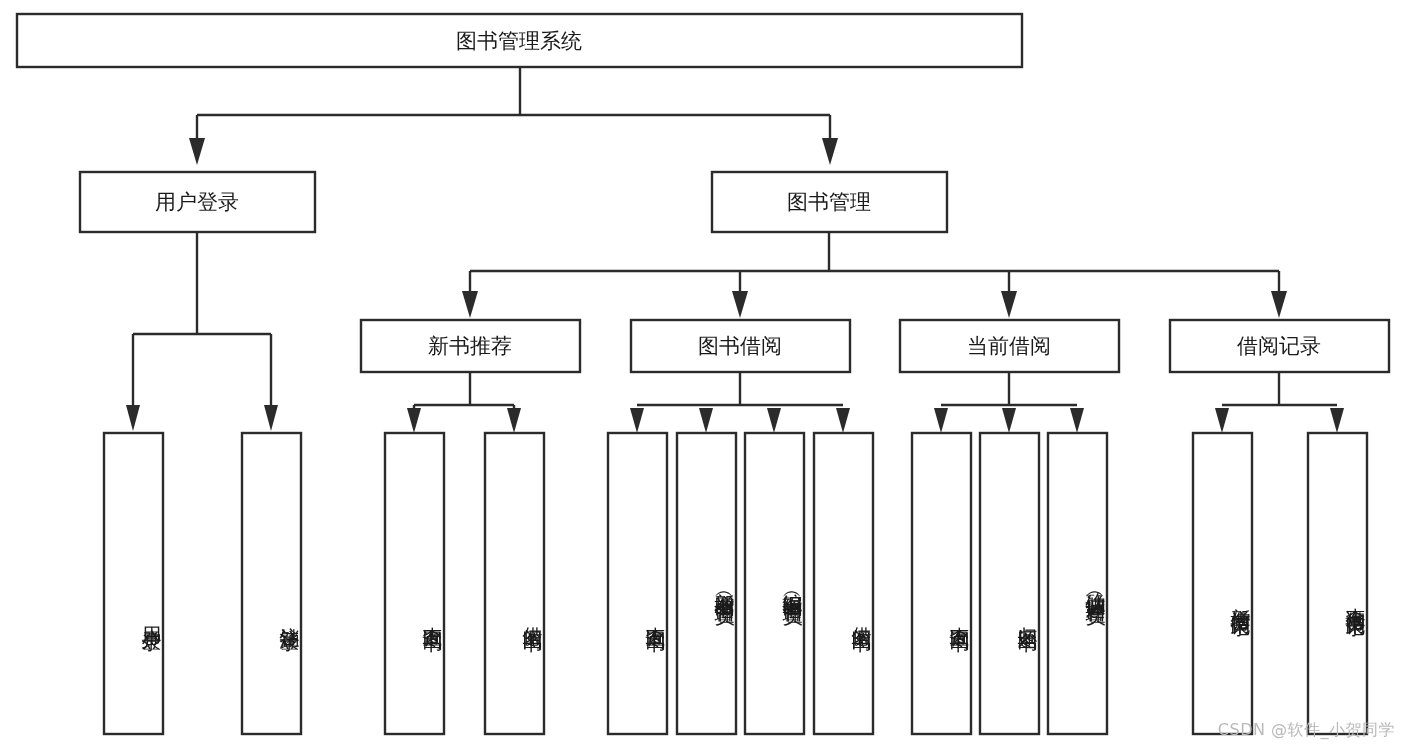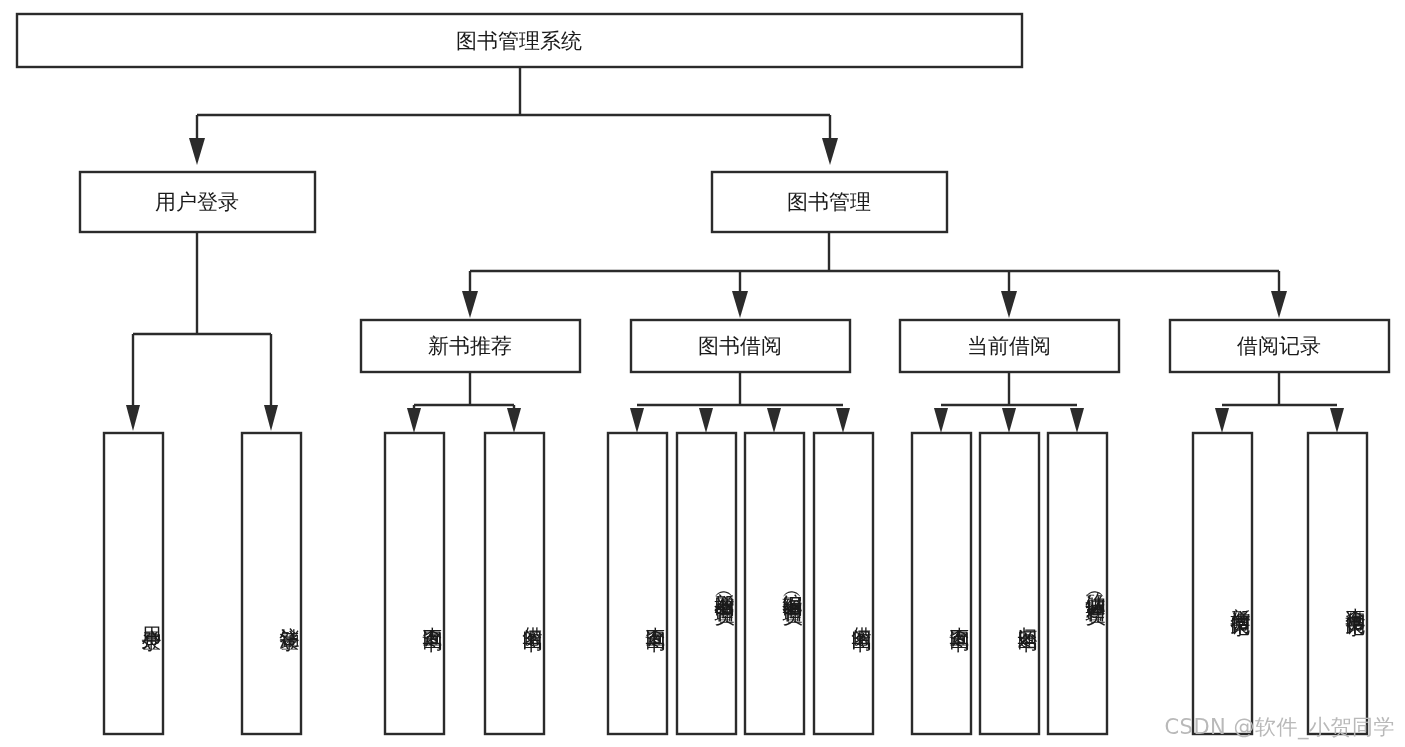--- a/index.html
+++ b/index.html
@@ -66,21 +66,21 @@
     justify-content: center;
     white-space: nowrap;
     pointer-events: none;
     user-select: none;
   }
   .watermark {
     position: absolute;
     right: 10px;
     bottom: 6px;
     font-family: "DejaVu Sans", "Liberation Sans", sans-serif;
-    font-size: 21px;
+    font-size: 16px;
     color: #b9b9b9;
     letter-spacing: 0.5px;
     white-space: nowrap;
     text-align: center;
   }
 </style>
 </head>
 <body>
 
 <div id="diagram-root">

